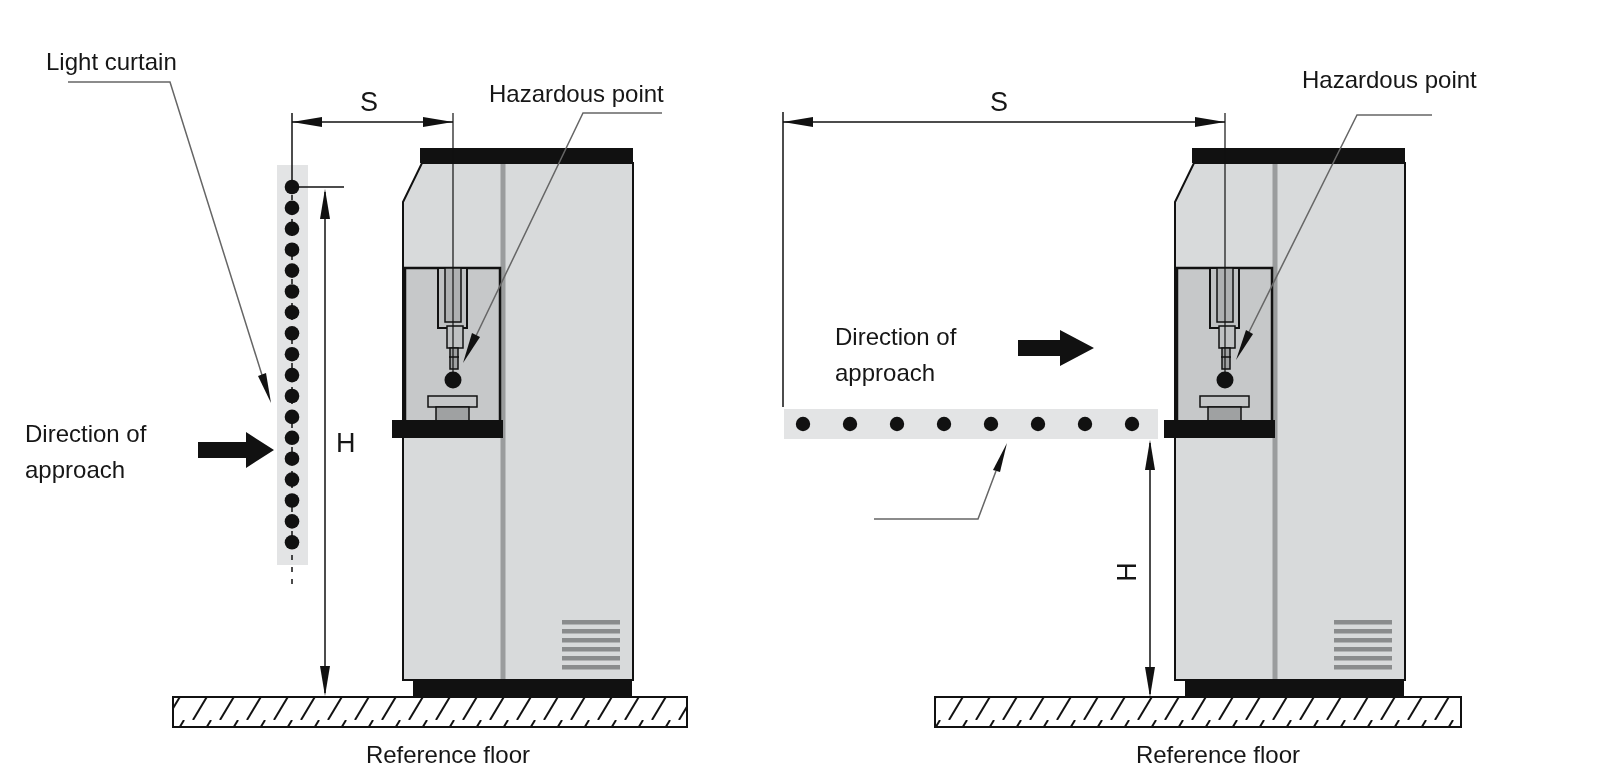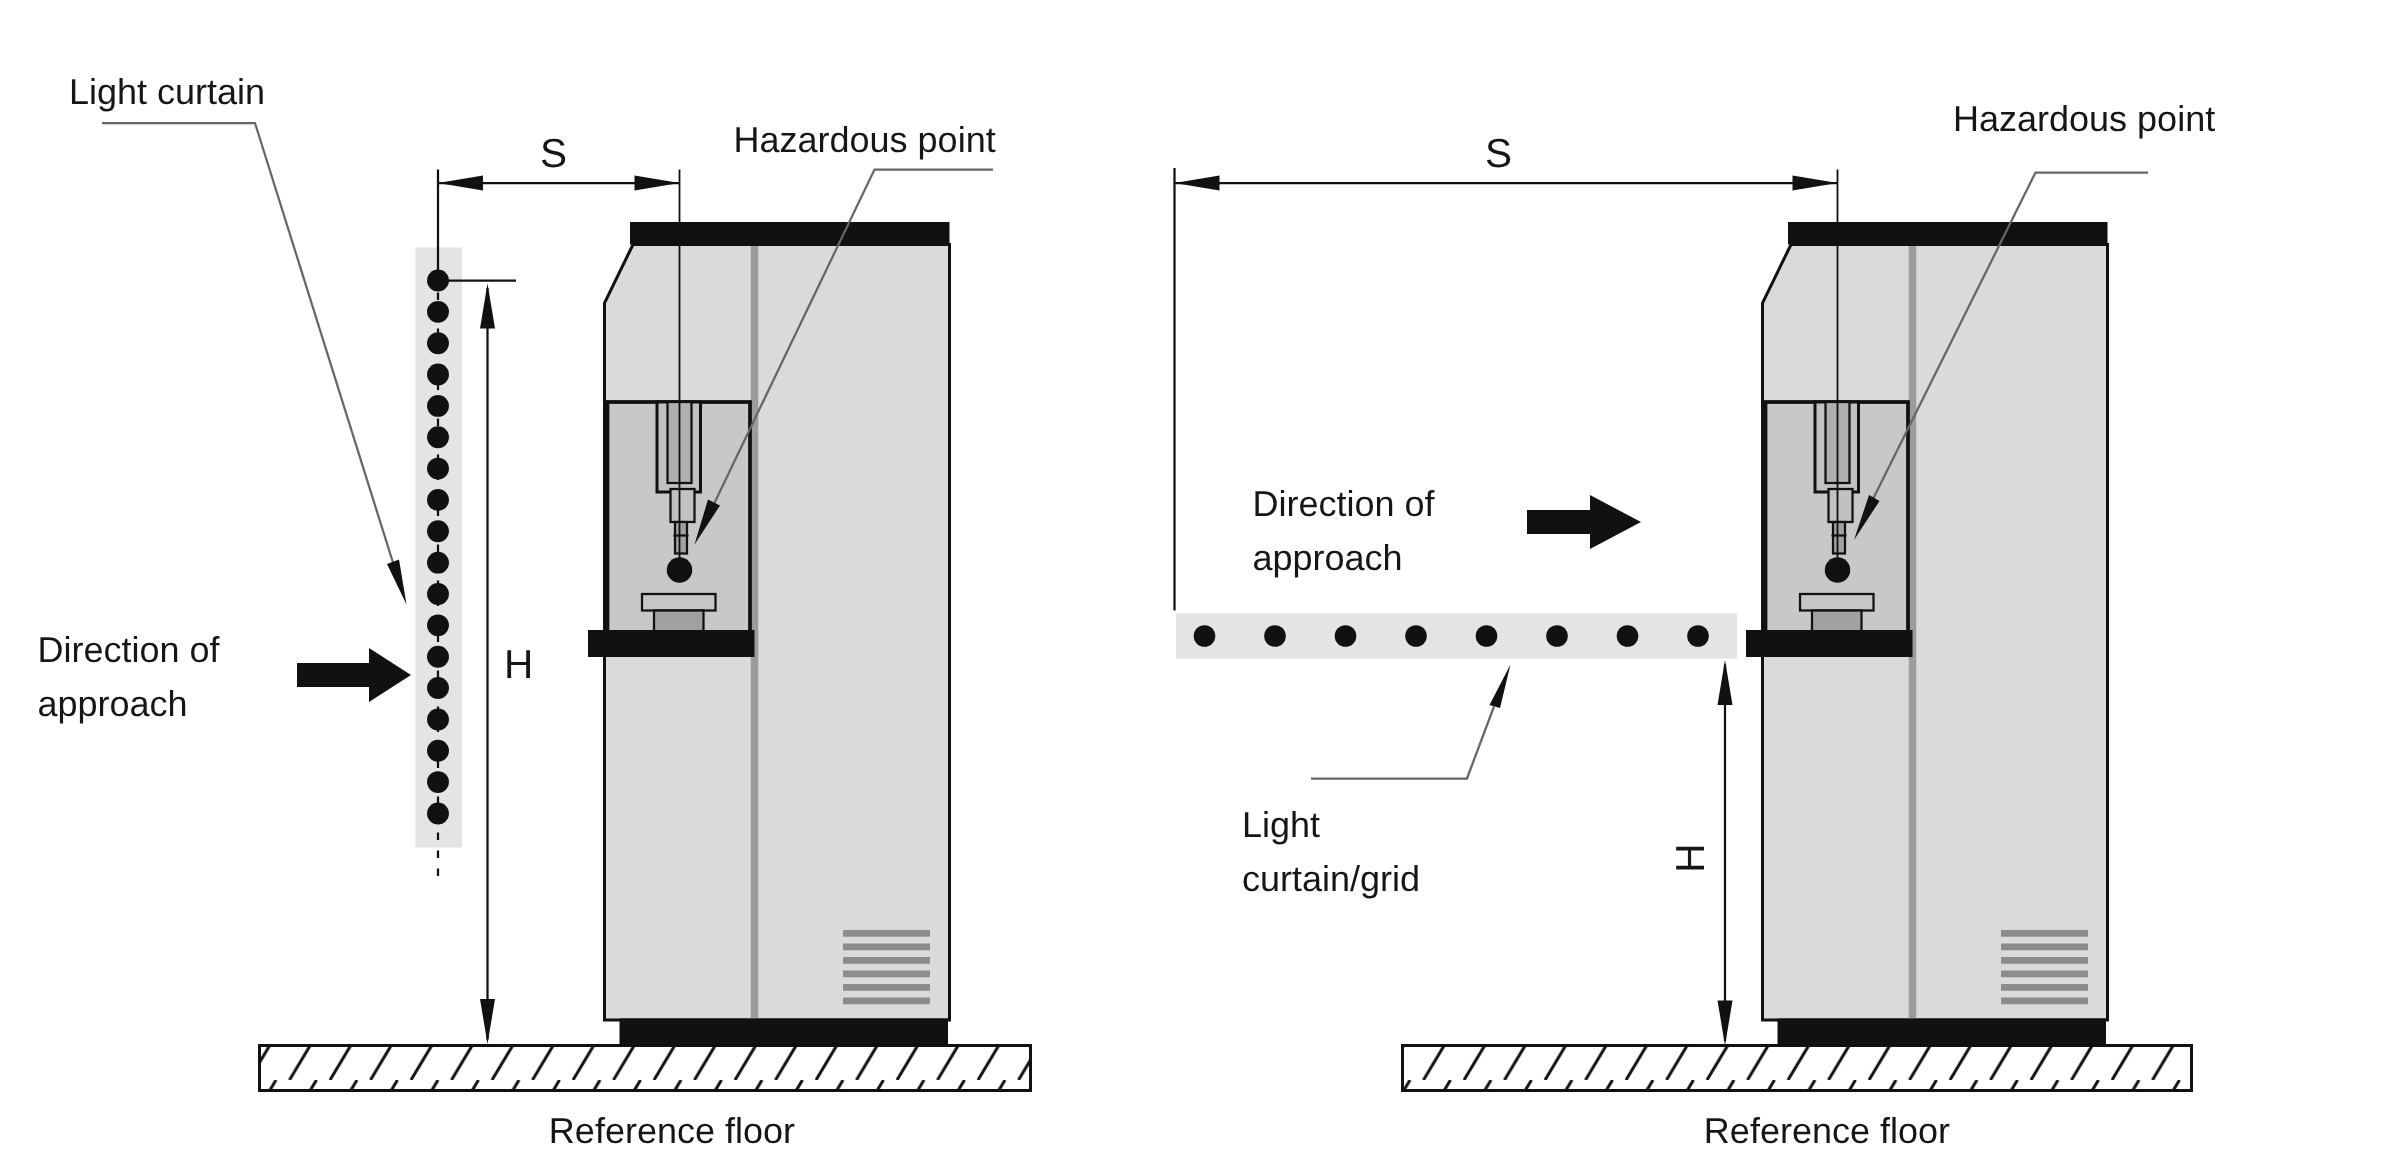--- a/index.html
+++ b/index.html
@@ -143,18 +143,16 @@
 <div class="label" style="left:489px;top:76px;">Hazardous point</div>
 <div class="dimlabel" style="left:336px;top:428px;">H</div>
 <div class="label" style="left:25px;top:416px;"><span>Direction of</span>
 <span>approach</span></div>
 <div class="label center" style="left:330px;top:737px;width:200px;">Reference floor</div>
 
 <div class="dimlabel" style="left:990px;top:87px;">S</div>
 <div class="label" style="left:1302px;top:62px;">Hazardous point</div>
 <div class="label" style="left:835px;top:319px;"><span>Direction of</span>
 <span>approach</span></div>
-<div class="label" style="left:828px;top:533px;"><span>Light</span>
-<span>curtain/grid</span></div>
 <div class="dimlabel rot90" style="left:1112px;top:552px;width:40px;height:40px;text-align:center;">H</div>
 <div class="label center" style="left:1100px;top:737px;width:200px;">Reference floor</div>
 
 </div>
 
 </body></html>

